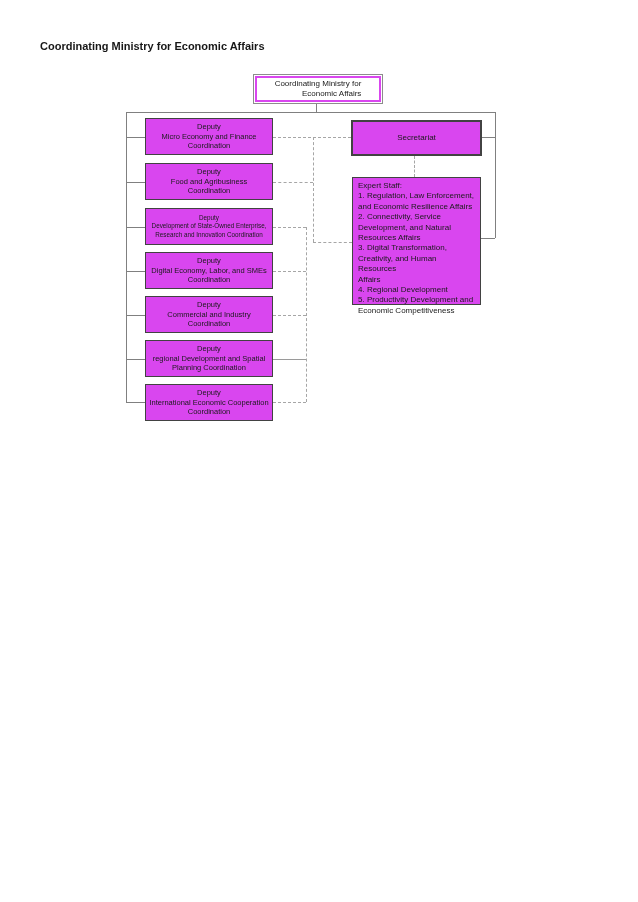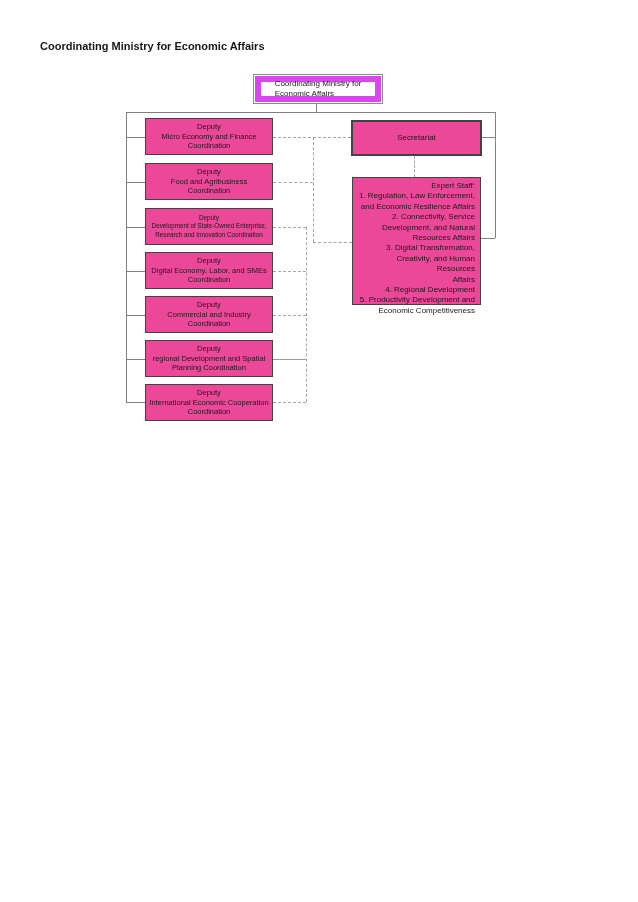--- a/index.html
+++ b/index.html
@@ -16,21 +16,21 @@
     left: 40px;
     top: 40px;
     font-size: 11px;
     font-weight: bold;
     color: #171717;
     white-space: nowrap;
   }
   
   .obox {
     position: absolute;
-    background: #ec4899;
+    background: #d946ef;
     border: 1.5px solid #424242;
     box-sizing: border-box;
     display: flex;
     align-items: center;
     justify-content: center;
     text-align: center;
     z-index: 2;
   }
   .obox .lbl {
     white-space: pre-line;
@@ -42,25 +42,25 @@
   .root-box {
     position: absolute;
     left: 253px; top: 74px; width: 130px; height: 30px;
     border: 1px solid #8c8c8c;
     box-sizing: border-box;
     background: #ffffff;
     padding: 1px;
     z-index: 2;
   }
   .root-box-inner {
-    border: 6px solid #d946ef;
+    border: 2px solid #d946ef;
     box-sizing: border-box;
     width: 100%; height: 100%;
     display: flex; align-items: center; justify-content: center;
-    text-align: left;
+    text-align: right;
   }
   .root-box-inner .lbl {
     white-space: pre-line;
     font-size: 8px;
     line-height: 1.25;
   }
   .deputy { left: 145px; width: 128px; height: 37px; }
   .deputy-1 { top: 118px; }
   .deputy-2 { top: 163px; }
   .deputy-3 { top: 208px; }
@@ -71,21 +71,21 @@
   .deputy-7 { top: 384px; }
   .secretariat-box {
     left: 351px; top: 120px; width: 131px; height: 36px;
     border-width: 2px;
   }
   .secretariat-box .lbl { font-size: 8px; }
   .expert-box {
     left: 352px; top: 177px; width: 129px; height: 128px;
     align-items: flex-start;
     justify-content: flex-start;
-    text-align: right;
+    text-align: left;
   }
   .expert-box .lbl {
     font-size: 8px;
     line-height: 10.4px;
     padding: 3px 5px;
     white-space: pre-line;
   }
   
   .hline, .vline { position: absolute; z-index: 1; }
   .hline { height: 0; border-top: 1px solid #808080; }

